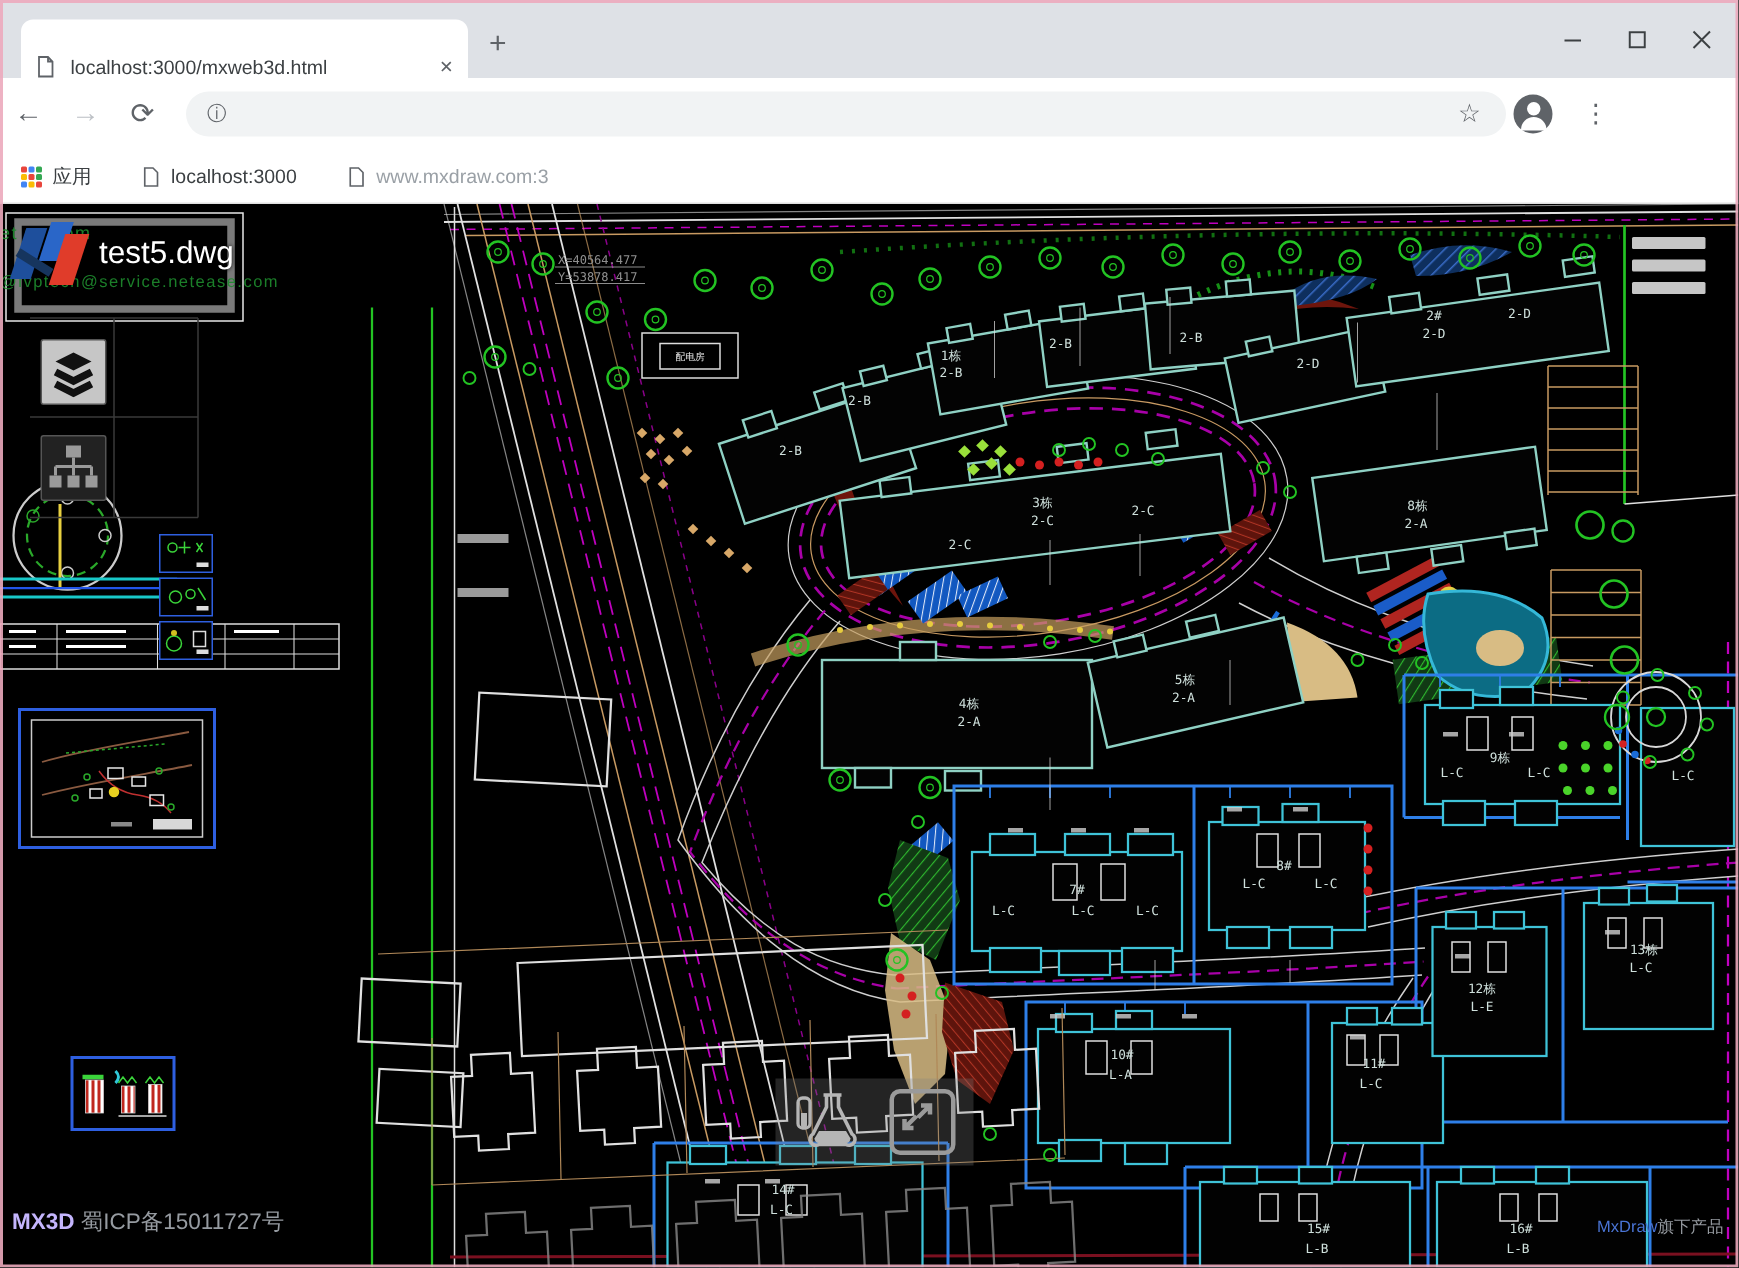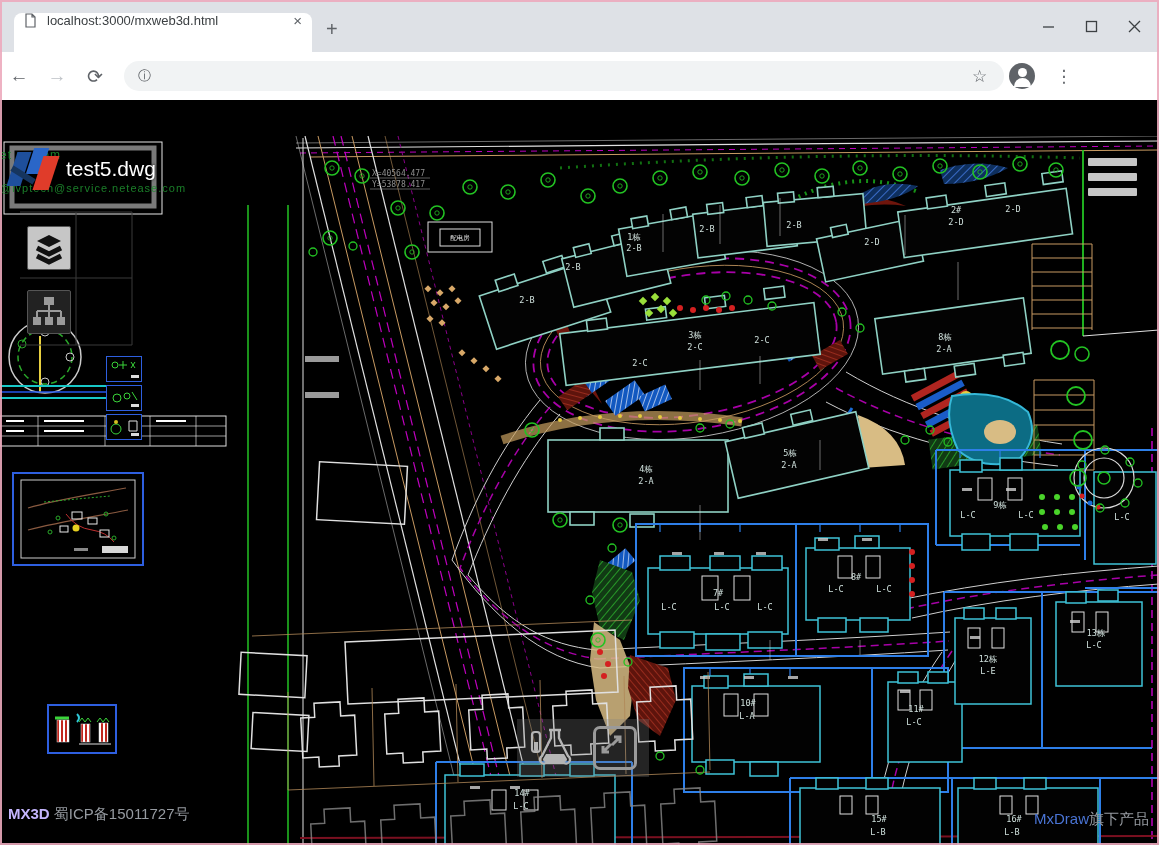--- a/index.html
+++ b/index.html
@@ -3,21 +3,21 @@
 <meta charset="utf-8">
 <style>
   html,body{margin:0;padding:0;background:#555;}
   .win{position:relative;width:1159px;height:845px;background:#000;overflow:hidden;
        font-family:"Liberation Sans","DejaVu Sans",sans-serif;}
   .win::after{content:"";position:absolute;inset:0;border:2px solid rgba(236,170,188,.9);
        pointer-events:none;z-index:99;}
   
   .titlebar{position:absolute;left:0;top:0;width:100%;height:52px;background:#dee1e6;}
   .tab{position:absolute;left:14px;top:13px;width:298px;height:39px;background:#fff;
-       border-radius:8px 8px 0 0;display:flex;align-items:flex-start;padding:0 10px;box-sizing:border-box;}
+       border-radius:8px 8px 0 0;display:flex;align-items:flex-end;padding:0 10px;box-sizing:border-box;}
   .tab .ttl{font-size:13px;color:#3c4043;white-space:nowrap;overflow:hidden;width:218px;margin-left:10px;}
   .tabx{margin-left:auto;color:#5f6368;font-size:15px;line-height:1;cursor:default;}
   .newtab{position:absolute;left:326px;top:18px;font-size:20px;color:#5f6368;}
   .winctl{position:absolute;top:0;right:8px;height:52px;display:flex;align-items:center;gap:30px;padding-right:10px;}
   .winctl svg{display:block}
   .toolbar{position:absolute;left:0;top:52px;width:100%;height:48px;background:#fff;display:flex;align-items:center;}
   .navic{font-size:19px;color:#5f6368;width:38px;text-align:center;}
   .navic.dis{color:#bdc1c6;}
   .omni{flex:0 0 auto;width:880px;height:30px;background:#f1f3f4;border-radius:15px;margin-left:10px;
         display:flex;align-items:center;padding:0 14px;box-sizing:border-box;}
@@ -50,21 +50,21 @@
   .thumb{position:absolute;border:1px solid #2e5fe0;background:#000;z-index:4;}
   .burger{position:absolute;right:22px;top:22px;z-index:5;display:flex;flex-direction:column;gap:7px;}
   .burger i{display:block;width:49px;height:8px;background:#c6c6c6;border-radius:1px;}
   .botpanel{position:absolute;left:517px;top:583px;width:132px;height:58px;background:rgba(130,130,130,.28);
         display:flex;align-items:center;z-index:5;}
   .fsbtn{width:38px;height:38px;border:3.5px solid #9a9a9a;border-radius:7px;margin-left:14px;position:relative;}
   .zhihu{position:absolute;left:812px;top:635px;color:#fff;font-size:34px;font-weight:500;z-index:6;
         text-shadow:0 0 2px rgba(0,0,0,.5);white-space:nowrap;}
   .footL{position:absolute;left:8px;top:669px;font-size:15px;color:#969ba1;z-index:6;}
   .footL b{color:#c4b5fd;font-weight:bold;}
-  .footR{position:absolute;right:10px;top:674px;font-size:15px;color:#969ba1;z-index:6;}
+  .footR{position:absolute;right:10px;top:674px;font-size:11px;color:#969ba1;z-index:6;}
   .footR b{color:#4a74d4;font-weight:normal;}
   
   .lb{fill:#cfe0dc;font:8.5px "DejaVu Sans Mono",monospace;text-anchor:middle;}
   .lbs{fill:#e8e8e8;font:6.5px "DejaVu Sans Mono",monospace;text-anchor:middle;}
   .co{fill:#8f8f8f;font:8px "DejaVu Sans Mono",monospace;}
 </style>
 </head>
 <body>
 
 <div class="win">
@@ -99,20 +99,42 @@
       <span class="info">ⓘ</span>
     </div>
     <span class="star">☆</span>
     <div class="avatar">
         <i></i>
         <u></u>
       </div>
     <span class="menudots">⋮</span>
   </div>
 
+  <div class="bookbar">
+    <div class="appsgrid">
+      <i style="background:#e8453c"></i>
+        <i style="background:#4285f4"></i>
+        <i style="background:#34a853"></i>
+      <i style="background:#fbbc05"></i>
+        <i style="background:#e8453c"></i>
+        <i style="background:#34a853"></i>
+      <i style="background:#4285f4"></i>
+        <i style="background:#fbbc05"></i>
+        <i style="background:#e8453c"></i>
+    </div>
+    <span class="bklabel">应用</span>
+    <svg class="pageic" width="12" height="14">
+        <path d="M1.5,1 h5.5 l3,3 v9 h-8.5 z" fill="none" stroke="#5f6368" stroke-width="1.1"></path>
+      </svg>
+    <span class="bklabel">localhost:3000</span>
+    <svg class="pageic" width="12" height="14">
+        <path d="M1.5,1 h5.5 l3,3 v9 h-8.5 z" fill="none" stroke="#5f6368" stroke-width="1.1"></path>
+      </svg>
+    <span class="bklabel" style="color:#9aa0a6">www.mxdraw.com:3</span>
+  </div>
 
   <div class="viewer">
 
     <svg class="cad" width="1159" height="709" viewBox="0 136 1159 709">
       <defs>
         <pattern id="hB" width="6" height="6" patternUnits="userSpaceOnUse" patternTransform="rotate(45)">
           <rect width="6" height="6" fill="#0e2f5e"></rect>
             <line x1="0" y1="0" x2="0" y2="6" stroke="#3a6cc8" stroke-width="2"></line>
           </pattern>
         <pattern id="hP" width="5" height="5" patternUnits="userSpaceOnUse" patternTransform="rotate(45)">

